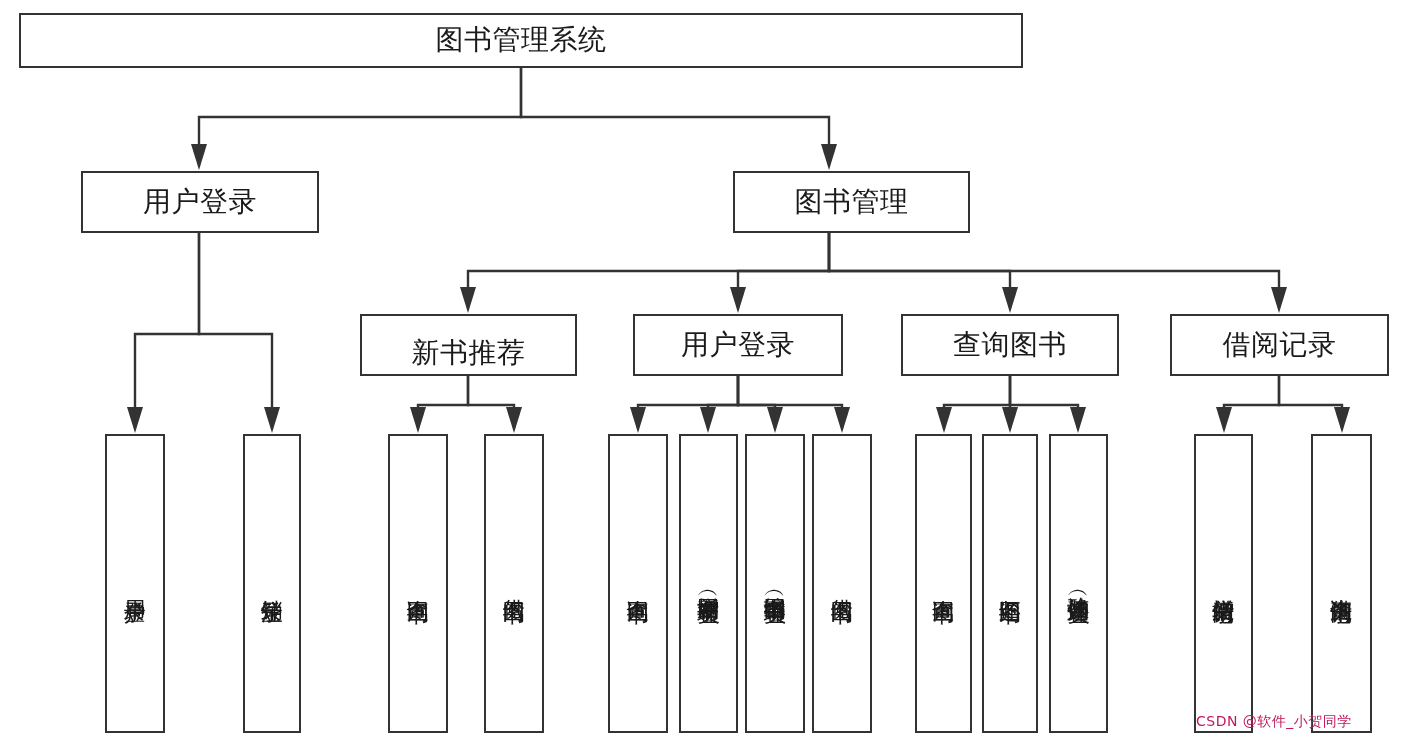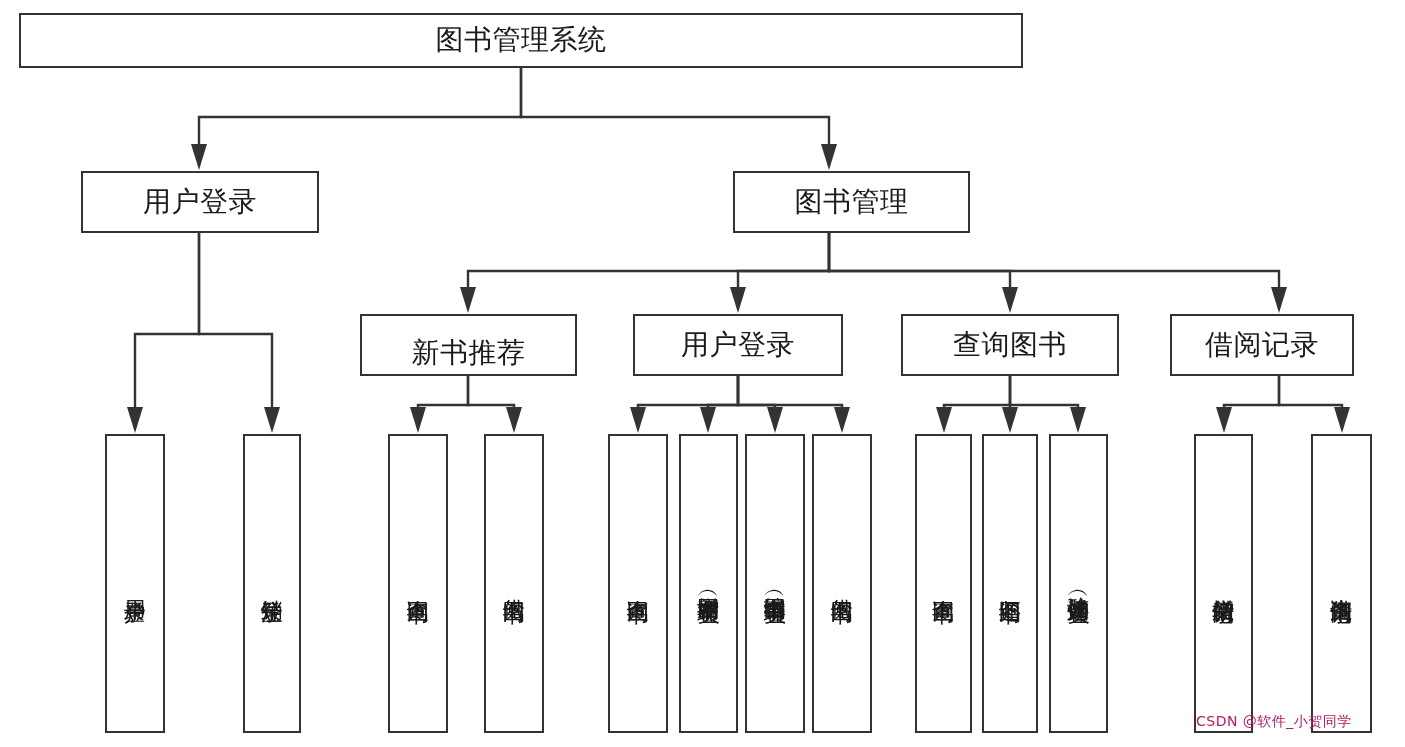--- a/index.html
+++ b/index.html
@@ -121,21 +121,21 @@
       </div>
       <div class="node-box" style="left: 360px; top: 314px; width: 217px; height: 62px; border-color: rgb(51, 51, 51);">
         <span class="node-label-h" style="color: rgb(26, 26, 26); margin-top: 17px;">新书推荐</span>
       </div>
       <div class="node-box" style="left: 633px; top: 314px; width: 210px; height: 62px; border-color: rgb(51, 51, 51);">
         <span class="node-label-h" style="color: rgb(26, 26, 26);">用户登录</span>
       </div>
       <div class="node-box" style="left: 901px; top: 314px; width: 218px; height: 62px; border-color: rgb(51, 51, 51);">
         <span class="node-label-h" style="color: rgb(26, 26, 26);">查询图书</span>
       </div>
-      <div class="node-box" style="left: 1170px; top: 314px; width: 184px; height: 62px; border-color: rgb(51, 51, 51);">
+      <div class="node-box" style="left: 1170px; top: 314px; width: 219px; height: 62px; border-color: rgb(51, 51, 51);">
         <span class="node-label-h" style="color: rgb(26, 26, 26);">借阅记录</span>
       </div>
       <div class="node-box" style="left: 105px; top: 434px; width: 60px; height: 299px; border-color: rgb(51, 51, 51);">
         <span class="node-label-v" style="color: rgb(26, 26, 26);">用户登录</span>
       </div>
       <div class="node-box" style="left: 243px; top: 434px; width: 58px; height: 299px; border-color: rgb(51, 51, 51);">
         <span class="node-label-v" style="color: rgb(26, 26, 26);">注销登录</span>
       </div>
       <div class="node-box" style="left: 388px; top: 434px; width: 60px; height: 299px; border-color: rgb(51, 51, 51);">
         <span class="node-label-v" style="color: rgb(26, 26, 26);">查询图书</span>

